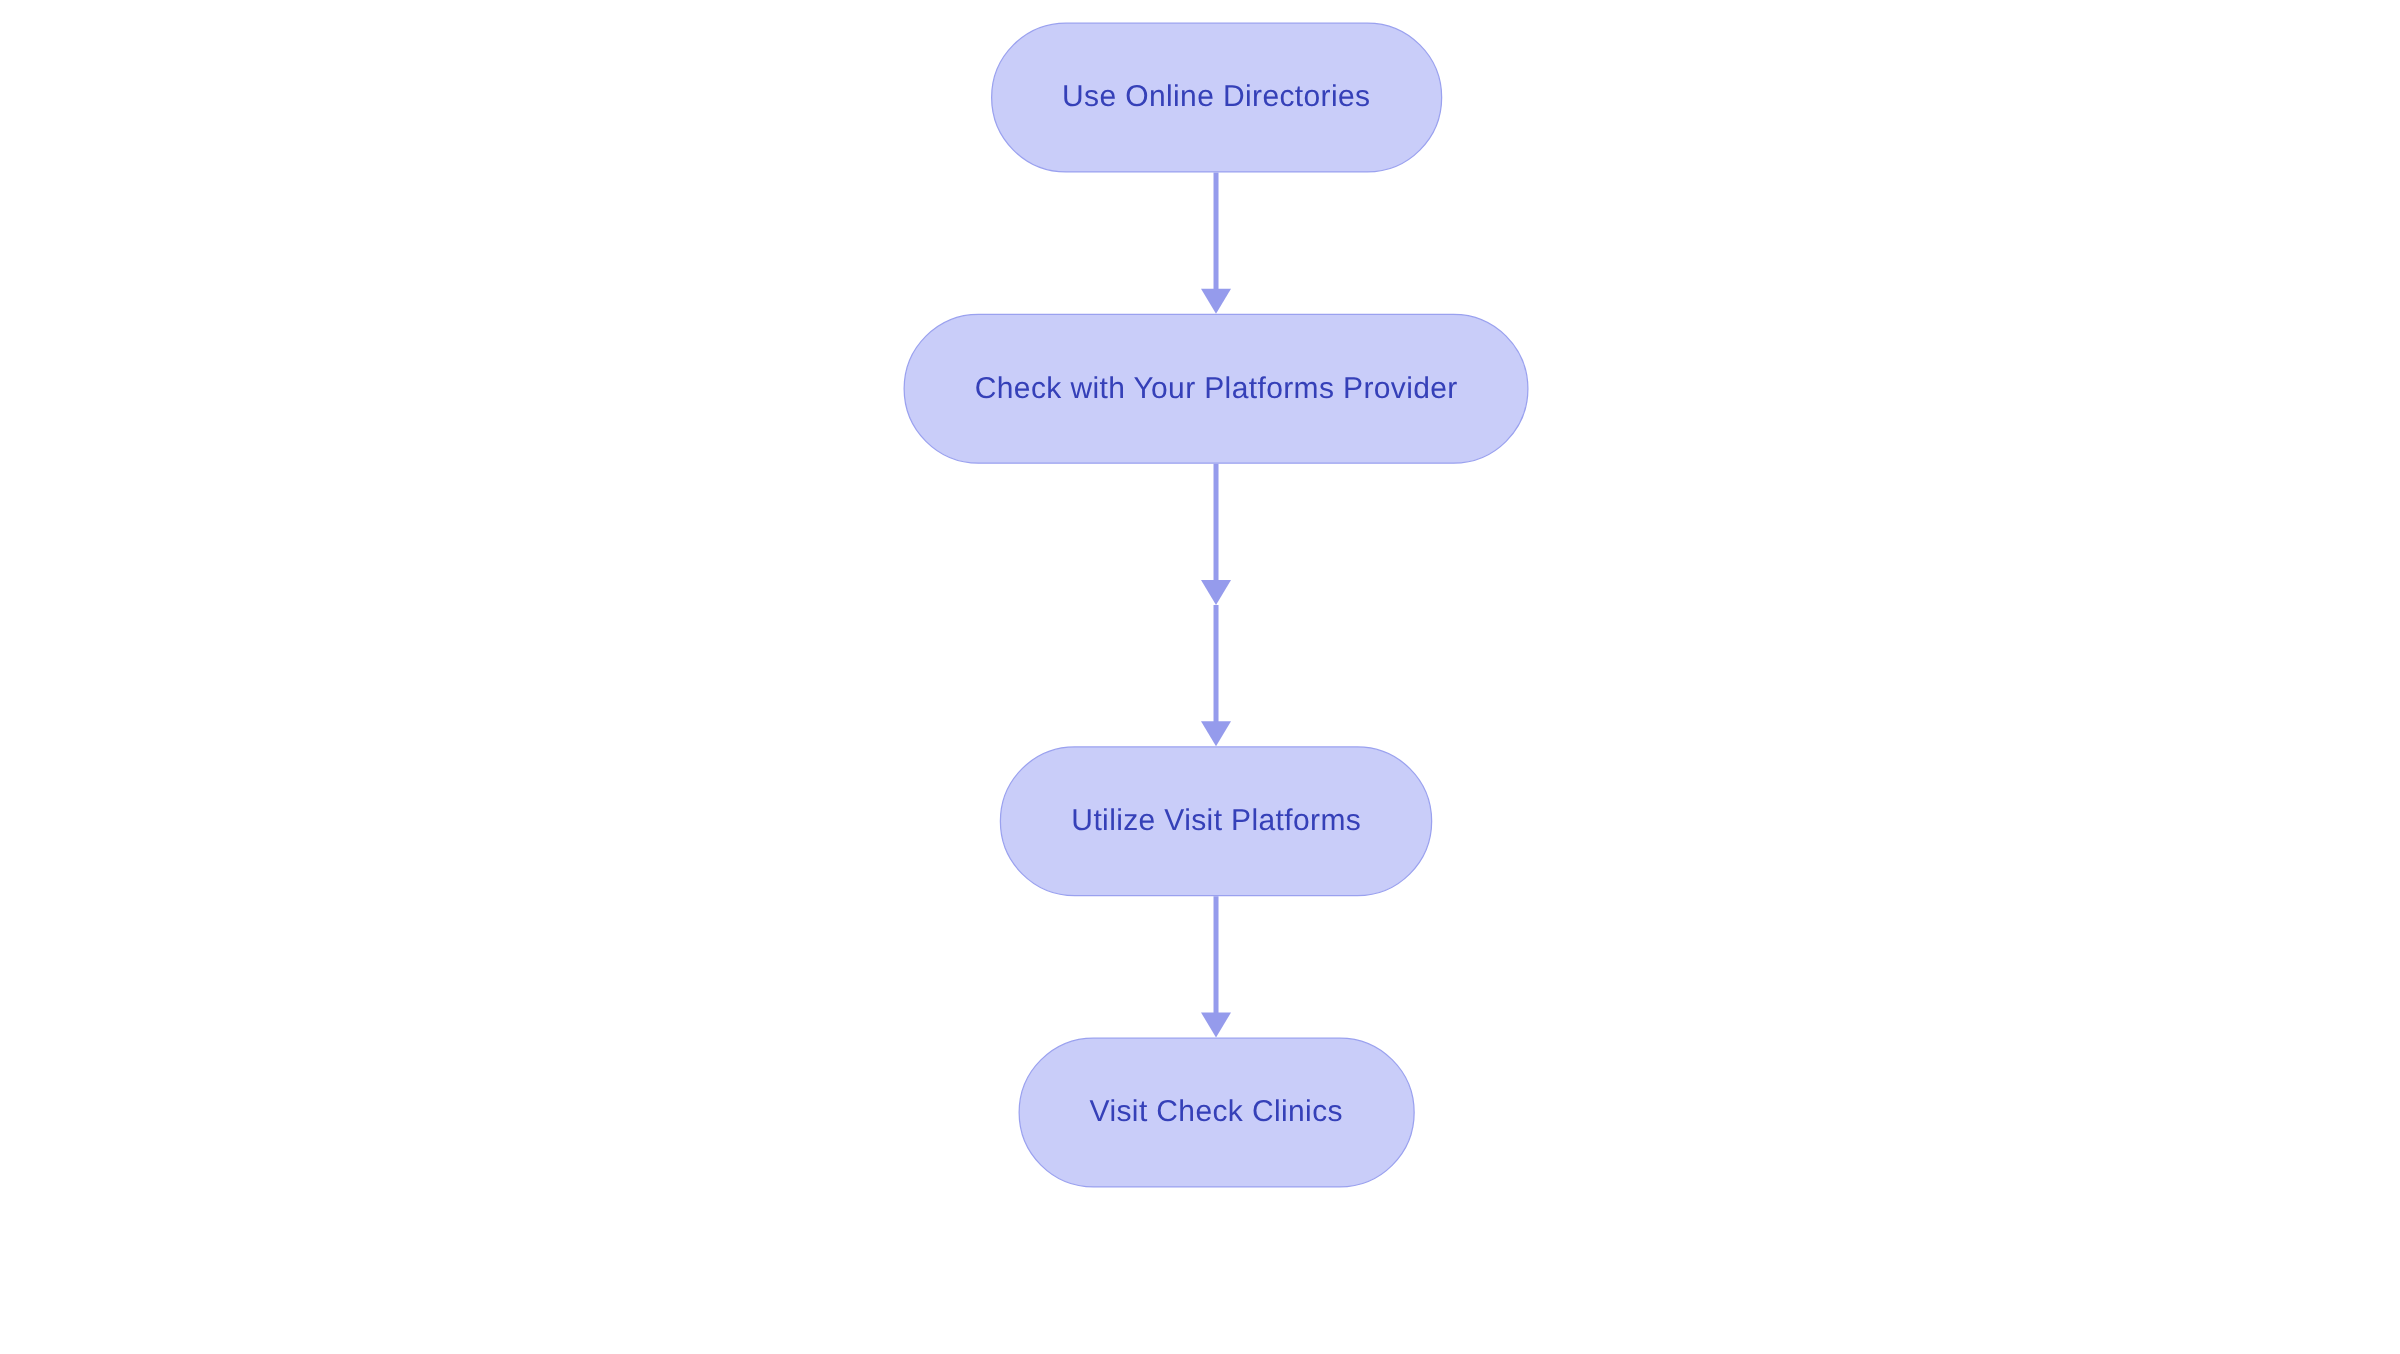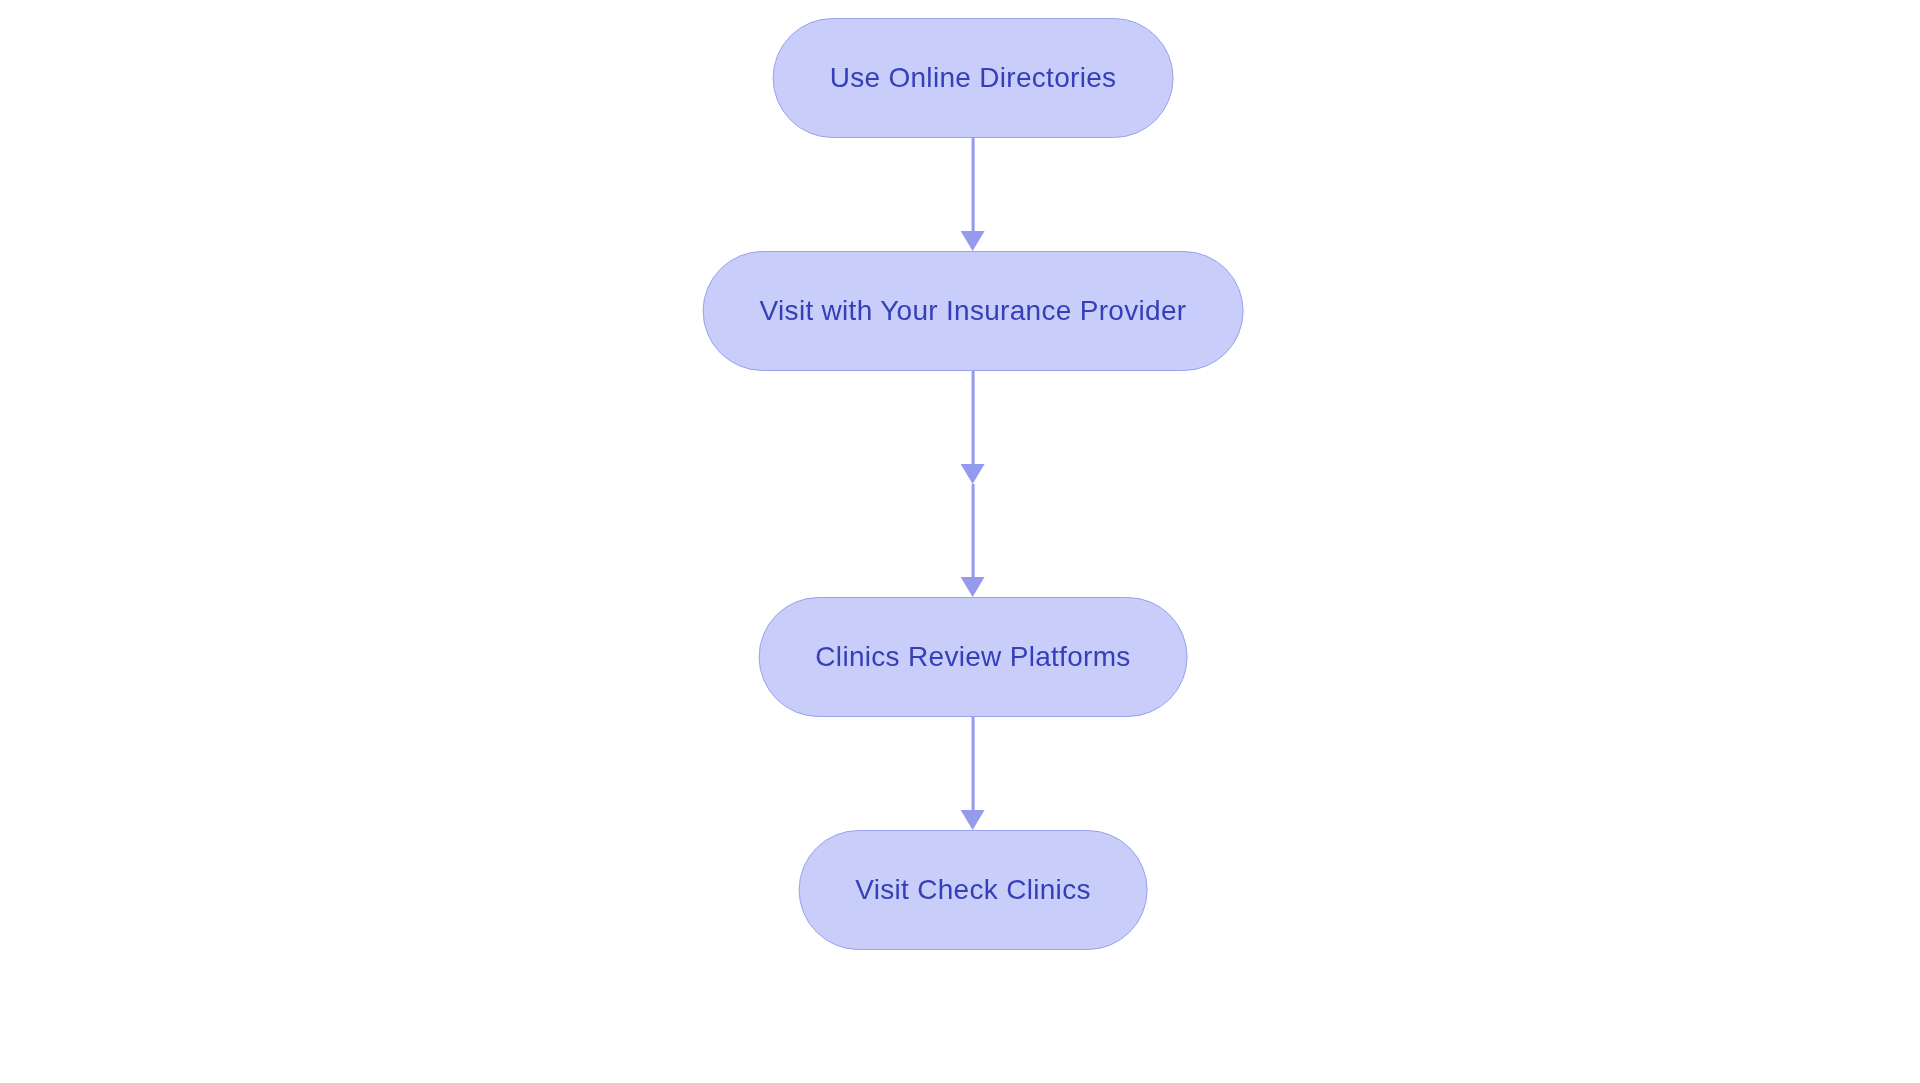--- a/index.html
+++ b/index.html
@@ -36,21 +36,21 @@
     align-items:center;
     justify-content:center;
     height:120px;
     padding:0 56px;
     background:var(--node-fill);
     border:1.5px solid var(--node-border);
     border-radius:60px;
     white-space:nowrap;
   }
   .node-label{
-    font-size:28px;
+    font-size:24px;
     letter-spacing:0.3px;
     color:var(--node-text);
   }
   .arrow{
     display:flex;
     flex-direction:column;
     align-items:center;
     height:113px;
   }
   .arrow .shaft{
@@ -76,36 +76,36 @@
     <div class="node">
       <span class="node-label">Use Online Directories</span>
     </div>
 
     <div class="arrow">
       <div class="shaft"></div>
       <div class="head"></div>
     </div>
 
     <div class="node">
-      <span class="node-label">Visit with Your Insurance Provider</span>
+      <span class="node-label">Check with Your Platforms Provider</span>
     </div>
 
     <div class="arrow">
       <div class="shaft"></div>
       <div class="head"></div>
     </div>
 
 
     <div class="arrow">
       <div class="shaft"></div>
       <div class="head"></div>
     </div>
 
     <div class="node">
-      <span class="node-label">Clinics Review Platforms</span>
+      <span class="node-label">Utilize Visit Platforms</span>
     </div>
 
     <div class="arrow">
       <div class="shaft"></div>
       <div class="head"></div>
     </div>
 
     <div class="node">
       <span class="node-label">Visit Check Clinics</span>
     </div>

